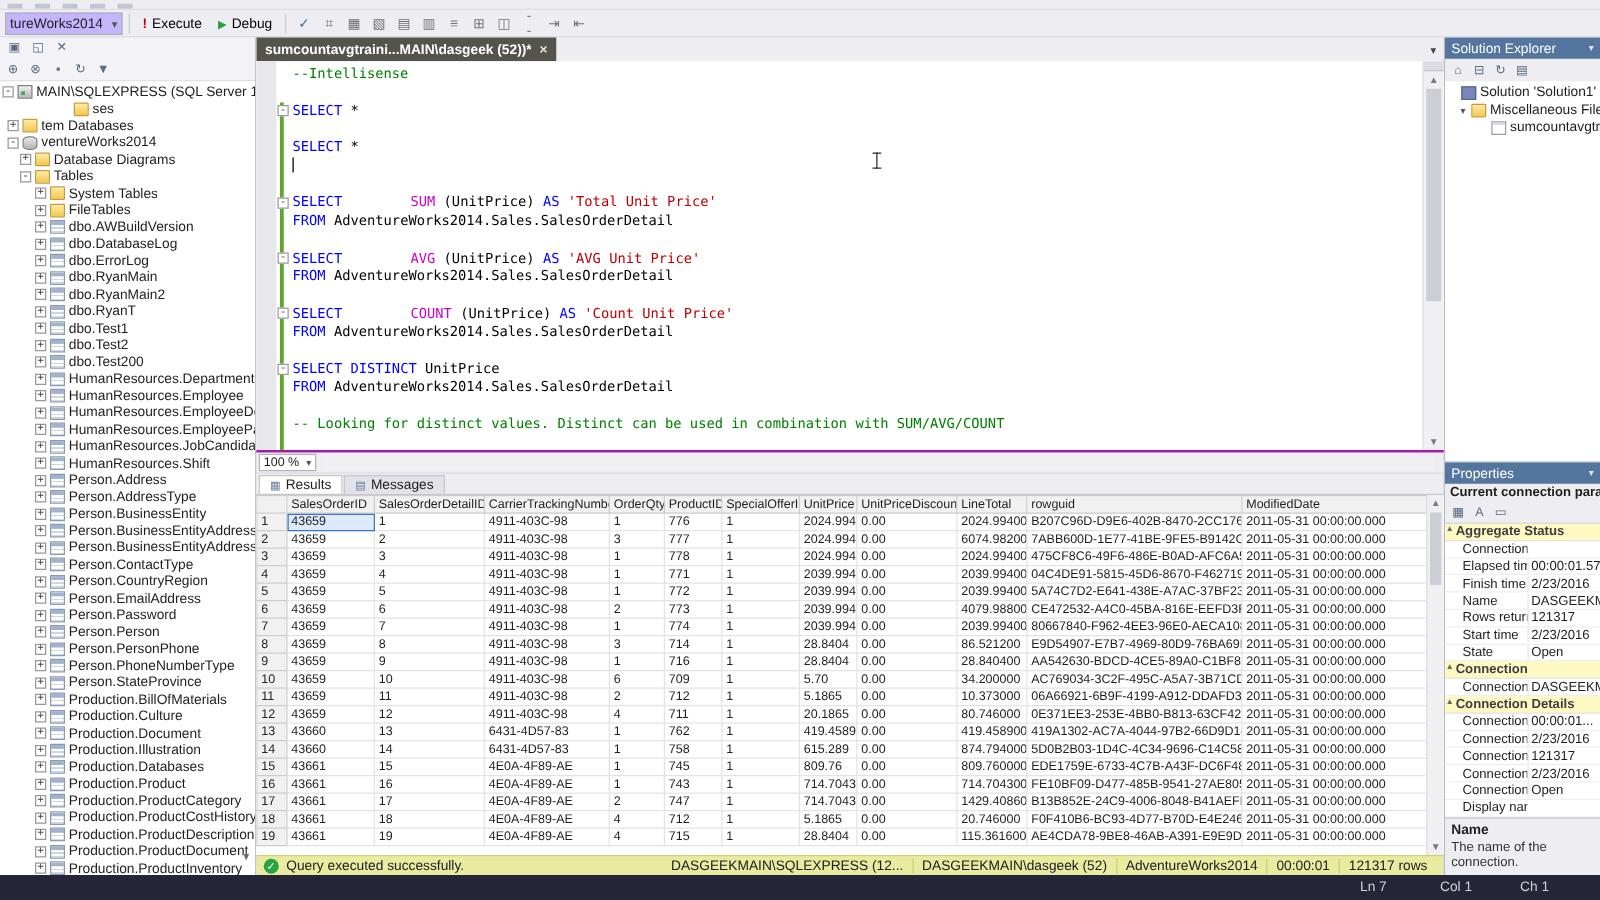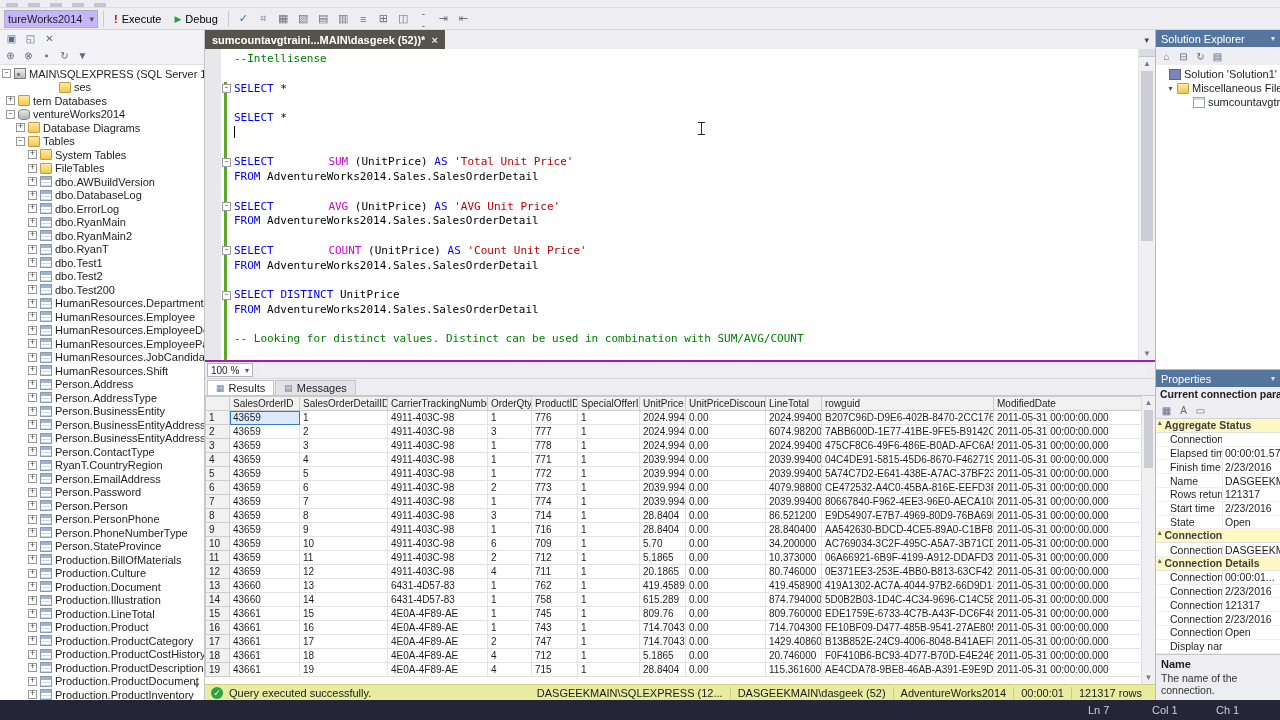--- a/index.html
+++ b/index.html
@@ -328,21 +328,21 @@
             <span class="tlbl">Person.BusinessEntityAddress</span>
           </div>
           <div class="tree-row" style="padding-left: 28px;">
             <span class="exp">+</span>
             <span class="tico ico-table"></span>
             <span class="tlbl">Person.ContactType</span>
           </div>
           <div class="tree-row" style="padding-left: 28px;">
             <span class="exp">+</span>
             <span class="tico ico-table"></span>
-            <span class="tlbl">RyanT.CountryRegion</span>
+            <span class="tlbl">Person.CountryRegion</span>
           </div>
           <div class="tree-row" style="padding-left: 28px;">
             <span class="exp">+</span>
             <span class="tico ico-table"></span>
             <span class="tlbl">Person.EmailAddress</span>
           </div>
           <div class="tree-row" style="padding-left: 28px;">
             <span class="exp">+</span>
             <span class="tico ico-table"></span>
             <span class="tlbl">Person.Password</span>
@@ -383,21 +383,21 @@
             <span class="tlbl">Production.Document</span>
           </div>
           <div class="tree-row" style="padding-left: 28px;">
             <span class="exp">+</span>
             <span class="tico ico-table"></span>
             <span class="tlbl">Production.Illustration</span>
           </div>
           <div class="tree-row" style="padding-left: 28px;">
             <span class="exp">+</span>
             <span class="tico ico-table"></span>
-            <span class="tlbl">Production.LineTotal</span>
+            <span class="tlbl">Production.Databases</span>
           </div>
           <div class="tree-row" style="padding-left: 28px;">
             <span class="exp">+</span>
             <span class="tico ico-table"></span>
             <span class="tlbl">Production.Product</span>
           </div>
           <div class="tree-row" style="padding-left: 28px;">
             <span class="exp">+</span>
             <span class="tico ico-table"></span>
             <span class="tlbl">Production.ProductCategory</span>

